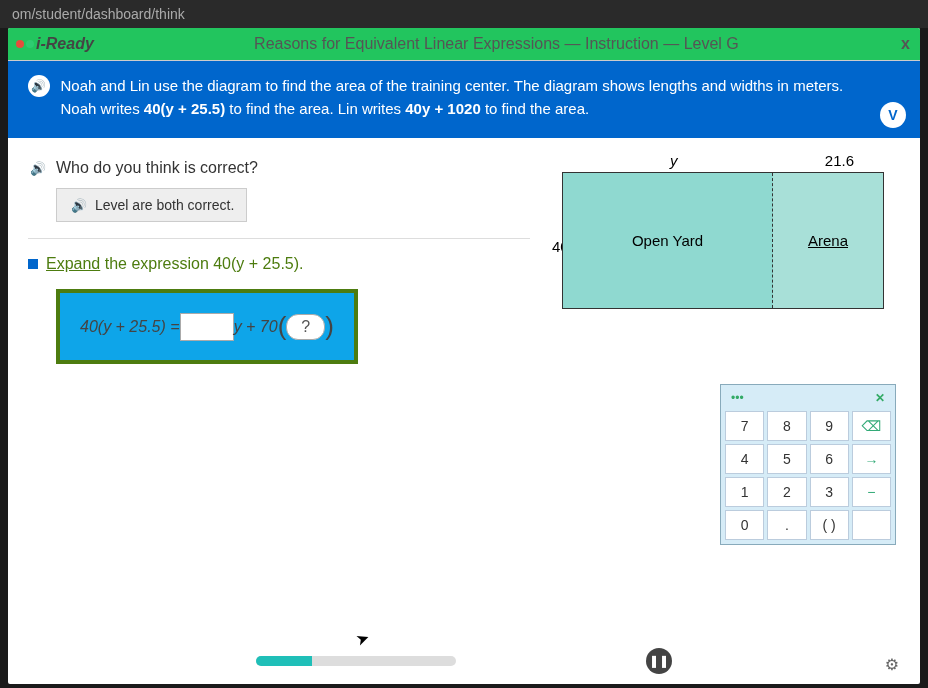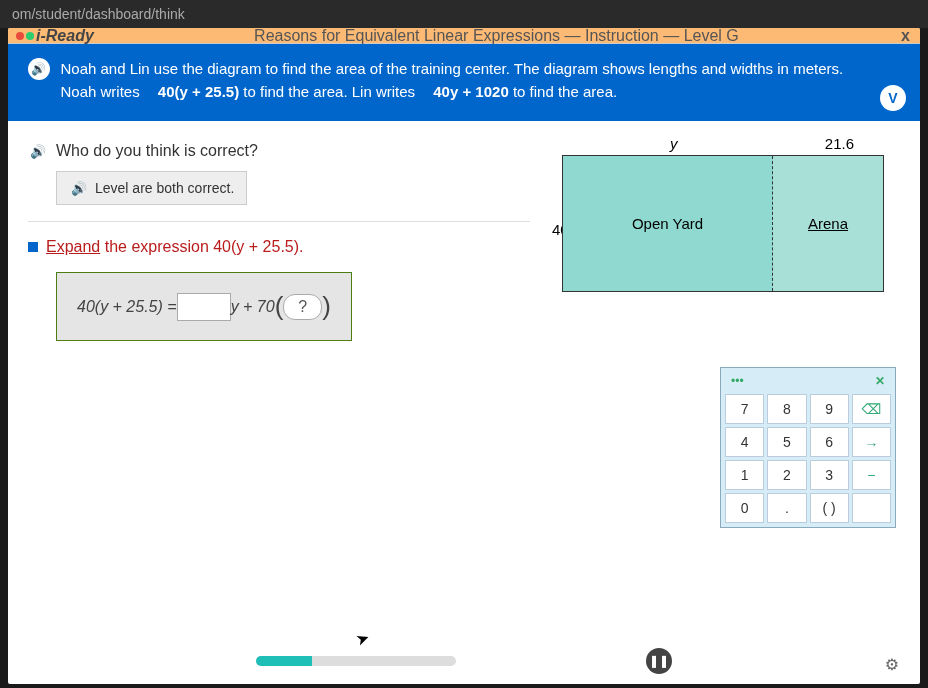--- a/index.html
+++ b/index.html
@@ -1,38 +1,38 @@
 <!DOCTYPE html>
 <html><head>
 <meta charset="utf-8">
 <style>
 * { box-sizing: border-box; margin: 0; padding: 0; font-family: Arial, sans-serif; }
 body { background: #1a1a1a; width: 928px; height: 688px; overflow: hidden; }
 .browser-bar { background: #2a2a2a; color: #aaa; padding: 6px 12px; font-size: 14px; height: 28px; }
 .app-window { background: #fff; margin: 0 8px 0 8px; height: 656px; position: relative; border-radius: 2px; overflow: hidden; }
-.title-bar { display: flex; align-items: center; height: 16px; border-bottom: 1px solid #ccc; background: #fdba74; position: relative; }
+.title-bar { display: flex; align-items: center; height: 33px; border-bottom: 1px solid #ccc; background: #22c55e; position: relative; }
 .logo { display: flex; align-items: center; gap: 2px; padding: 0 8px; font-weight: bold; font-style: italic; color: #444; font-size: 16px; }
 .logo-dot { width: 8px; height: 8px; border-radius: 50%; display: inline-block; }
 .title-text { flex: 1; text-align: center; color: #555; font-size: 16px; }
 .close-x { padding: 0 10px; color: #555; font-weight: bold; cursor: pointer; }
 .problem-header { background: #0066cc; color: #fff; padding: 14px 20px 18px 20px; position: relative; }
 .problem-header .speaker { display: inline-block; width: 22px; height: 22px; background: #fff; border-radius: 50%; color: #0066cc; text-align: center; line-height: 22px; font-size: 12px; vertical-align: top; margin-right: 6px; }
 .problem-text { display: inline-block; width: 820px; font-size: 15px; line-height: 1.5; vertical-align: top; }
-.problem-text b { font-weight: bold; margin-left: 14px; }
+.problem-text b { font-weight: bold; }
 .chevron { position: absolute; right: 14px; bottom: 10px; width: 26px; height: 26px; background: #fff; border-radius: 50%; color: #0066cc; text-align: center; line-height: 26px; font-weight: bold; cursor: pointer; font-size:14px;}
 .main { display: flex; padding: 10px 20px; gap: 10px; }
 .left-col { flex: 1; }
 .question-block { padding: 10px 0 16px 0; border-bottom: 1px solid #ddd; }
 .q-line { display: flex; align-items: center; gap: 8px; color: #333; font-size: 16px; }
 .small-speaker { width: 20px; height: 20px; color: #888; font-size: 13px; display:inline-flex; align-items:center; justify-content:center;}
 .answer-chip { display: inline-flex; align-items: center; gap: 6px; background: #eee; border: 1px solid #ccc; padding: 6px 12px; margin: 10px 0 0 28px; font-size: 14px; color: #333; }
 .instr-block { padding: 16px 0; }
-.instr-line { display: flex; align-items: center; gap: 8px; color: #b91c1c; font-size: 16px; }
+.instr-line { display: flex; align-items: center; gap: 8px; color: #4d7c0f; font-size: 16px; }
 .sq-bullet { width: 10px; height: 10px; background: #0066cc; display: inline-block; }
-.expr-box { border: 1px solid #4d7c0f; padding: 18px 20px; margin: 16px 0 0 28px; display: inline-flex; align-items: center; font-size: 16px; color: #444; font-style: italic; background:#e5e5e5;}
+.expr-box { border: 4px solid #4d7c0f; padding: 18px 20px; margin: 16px 0 0 28px; display: inline-flex; align-items: center; font-size: 16px; color: #444; font-style: italic; background:#0ea5e9;}
 .expr-box .inp { width: 54px; height: 28px; border: 1px solid #aaa; background: #fff; display: inline-block; }
 .expr-box .qbtn { border: 1px solid #aaa; border-radius: 12px; padding: 3px 14px; background: #fff; font-style: normal; color:#555; cursor:pointer;}
 .paren { font-size: 26px; font-style: normal; }
 .right-col { width: 360px; position: relative; }
 .diagram { position: relative; height: 180px; margin-top: 6px; }
 .dim-y { position: absolute; top: -2px; left: 130px; font-style: italic; font-size: 15px; }
 .dim-255 { position: absolute; top: -2px; right: 46px; font-size: 15px; }
 .dim-40 { position: absolute; top: 84px; left: -4px; font-size: 15px; margin-left: 16px; }
 .rects { position: absolute; top: 18px; left: 22px; display: flex; height: 137px; border: 1px solid #333; }
 .open-yard { width: 210px; background: #8fd9d0; display: flex; align-items: center; justify-content: center; font-size: 15px; border-right: 1px dashed #333; }

